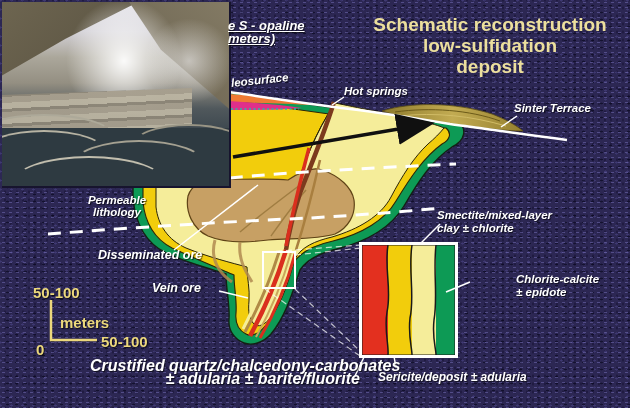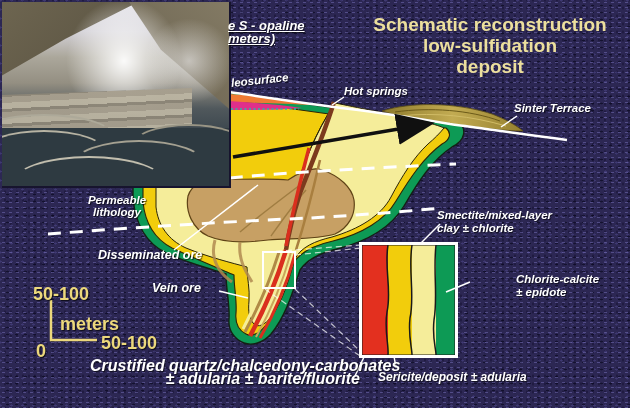--- a/index.html
+++ b/index.html
@@ -13,21 +13,21 @@
       radial-gradient(rgba(96,90,170,.35) 1px, transparent 1.5px),
       radial-gradient(rgba(20,16,50,.5) 1px, transparent 1.4px);
     background-size:7px 5px, 9px 7px, 11px 9px, 6px 8px;
     background-position:0 0, 3px 2px, 6px 5px, 2px 4px;
   }
   .lbl{position:absolute;color:#fff;font-weight:bold;font-style:italic;
        font-size:11.5px;line-height:13px;text-shadow:1px 1px 1px rgba(0,0,0,.65);white-space:nowrap;}
   .title{position:absolute;left:352px;top:14px;width:276px;text-align:center;
          color:#ecdf9d;font-size:19px;line-height:21px;font-weight:bold;}
   .scaletxt{position:absolute;color:#ecd87c;font-weight:bold;font-style:normal;
-            font-size:18px;text-shadow:1px 1px 1px rgba(0,0,0,.7);white-space:nowrap;text-align:right;}
+            font-size:15px;text-shadow:1px 1px 1px rgba(0,0,0,.7);white-space:nowrap;text-align:right;}
   svg{position:absolute;left:0;top:0;}
   
   .photo{position:absolute;left:2px;top:2px;width:227px;height:184px;overflow:hidden;
     border-right:2px solid #17142e;border-bottom:2px solid #17142e;
     background:linear-gradient(180deg,#e6e5ec 0%,#d2d0d6 16%,#aba79b 30%,#948f82 44%,#50585c 58%,#36424a 74%,#2b363c 100%);}
   .photo > div{position:absolute;}
   .hillL{left:0;top:0;width:100%;height:100%;
     background:linear-gradient(135deg,#6d6550,#453f32);
     clip-path:polygon(0 0,60% 0,28% 20%,0 40%);}
   .hillR{left:0;top:0;width:100%;height:100%;

